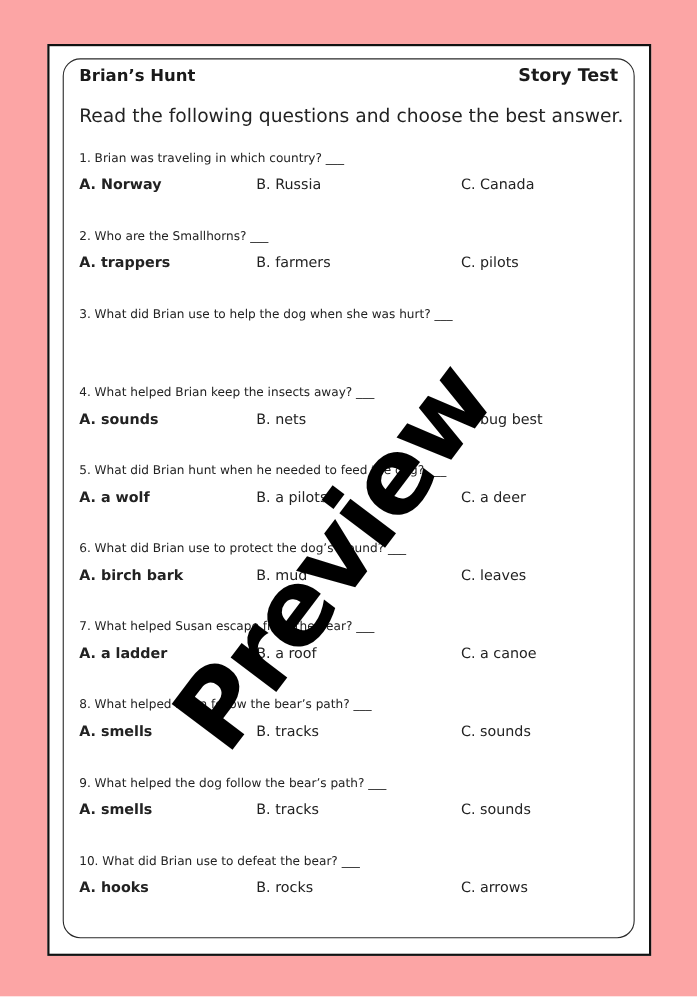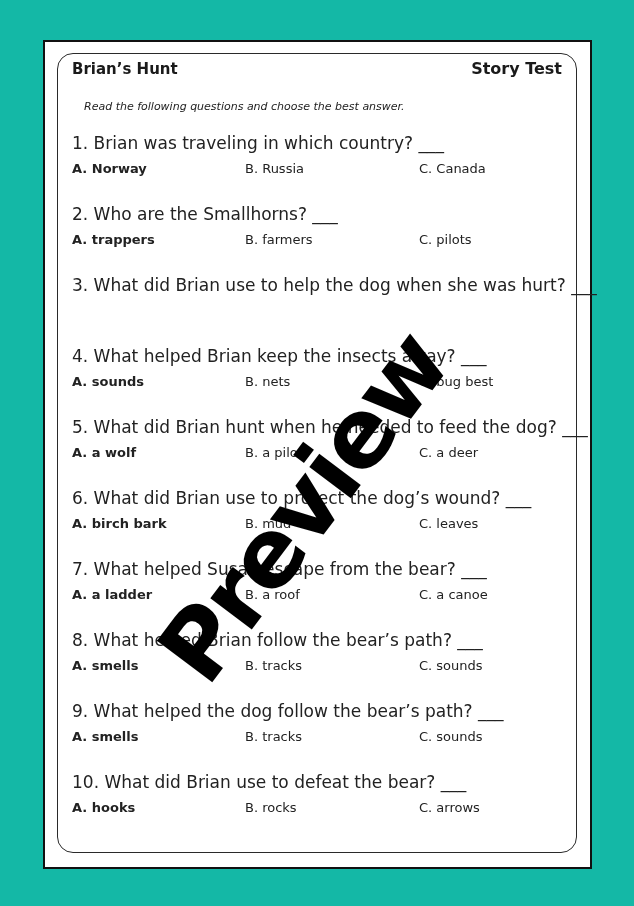--- a/index.html
+++ b/index.html
@@ -4,21 +4,21 @@
 <style>
   html, body {
     margin: 0;
     padding: 0;
     background: #ffffff;
   }
   .page {
     position: relative;
     width: 634px;
     height: 906px;
-    background: #14b8a6;
+    background: #fca5a5;
     overflow: hidden;
     font-family: "DejaVu Sans", "Liberation Sans", sans-serif;
     color: #222222;
   }
   .outer-frame {
     position: absolute;
     left: 43px;
     top: 40px;
     width: 549px;
     height: 829px;
@@ -52,57 +52,56 @@
     right: 72px;
     top: 60px;
     font-size: 16px;
     line-height: 18px;
     font-weight: bold;
     color: #1a1a1a;
     white-space: nowrap;
   }
   .instructions {
     position: absolute;
-    left: 84px;
+    left: 72px;
     top: 98px;
-    font-size: 11px;
+    font-size: 17px;
     line-height: 17px;
     white-space: nowrap;
-    font-style: italic;
   }
   .questions {
     position: absolute;
     left: 72px;
     top: 135px;
     width: 490px;
   }
   .q-block {
     position: relative;
     height: 71px;
     box-sizing: border-box;
   }
   .q-line {
-    font-size: 17px;
+    font-size: 11px;
     line-height: 17px;
     white-space: nowrap;
   }
   .q-opts {
     position: relative;
     margin-top: 8px;
     height: 17px;
     font-size: 13px;
     line-height: 17px;
   }
   .opt {
     position: absolute;
     top: 0;
     white-space: nowrap;
   }
   .opt-a { left: 0; font-weight: bold; }
-  .opt-b { left: 173px; }
+  .opt-b { left: 161px; }
   .opt-c { left: 347px; }
   .watermark {
     position: absolute;
     left: 73px;
     top: 442px;
     width: 460px;
     height: 130px;
     display: flex;
     align-items: center;
     justify-content: center;

